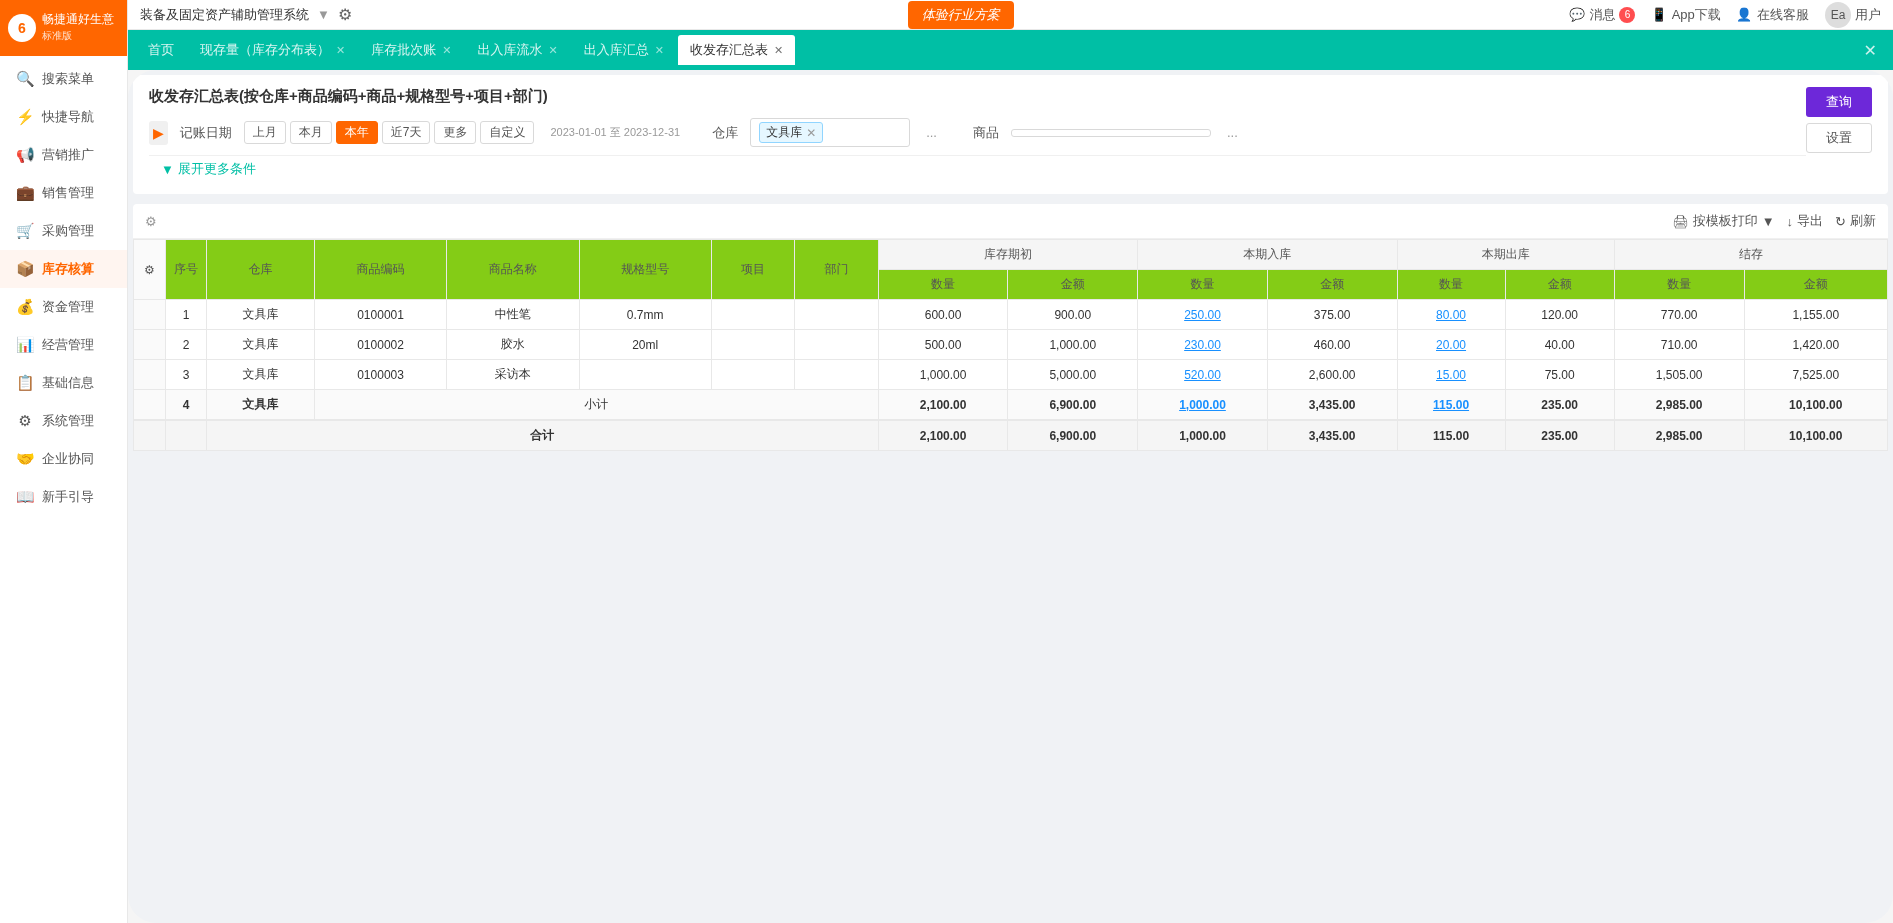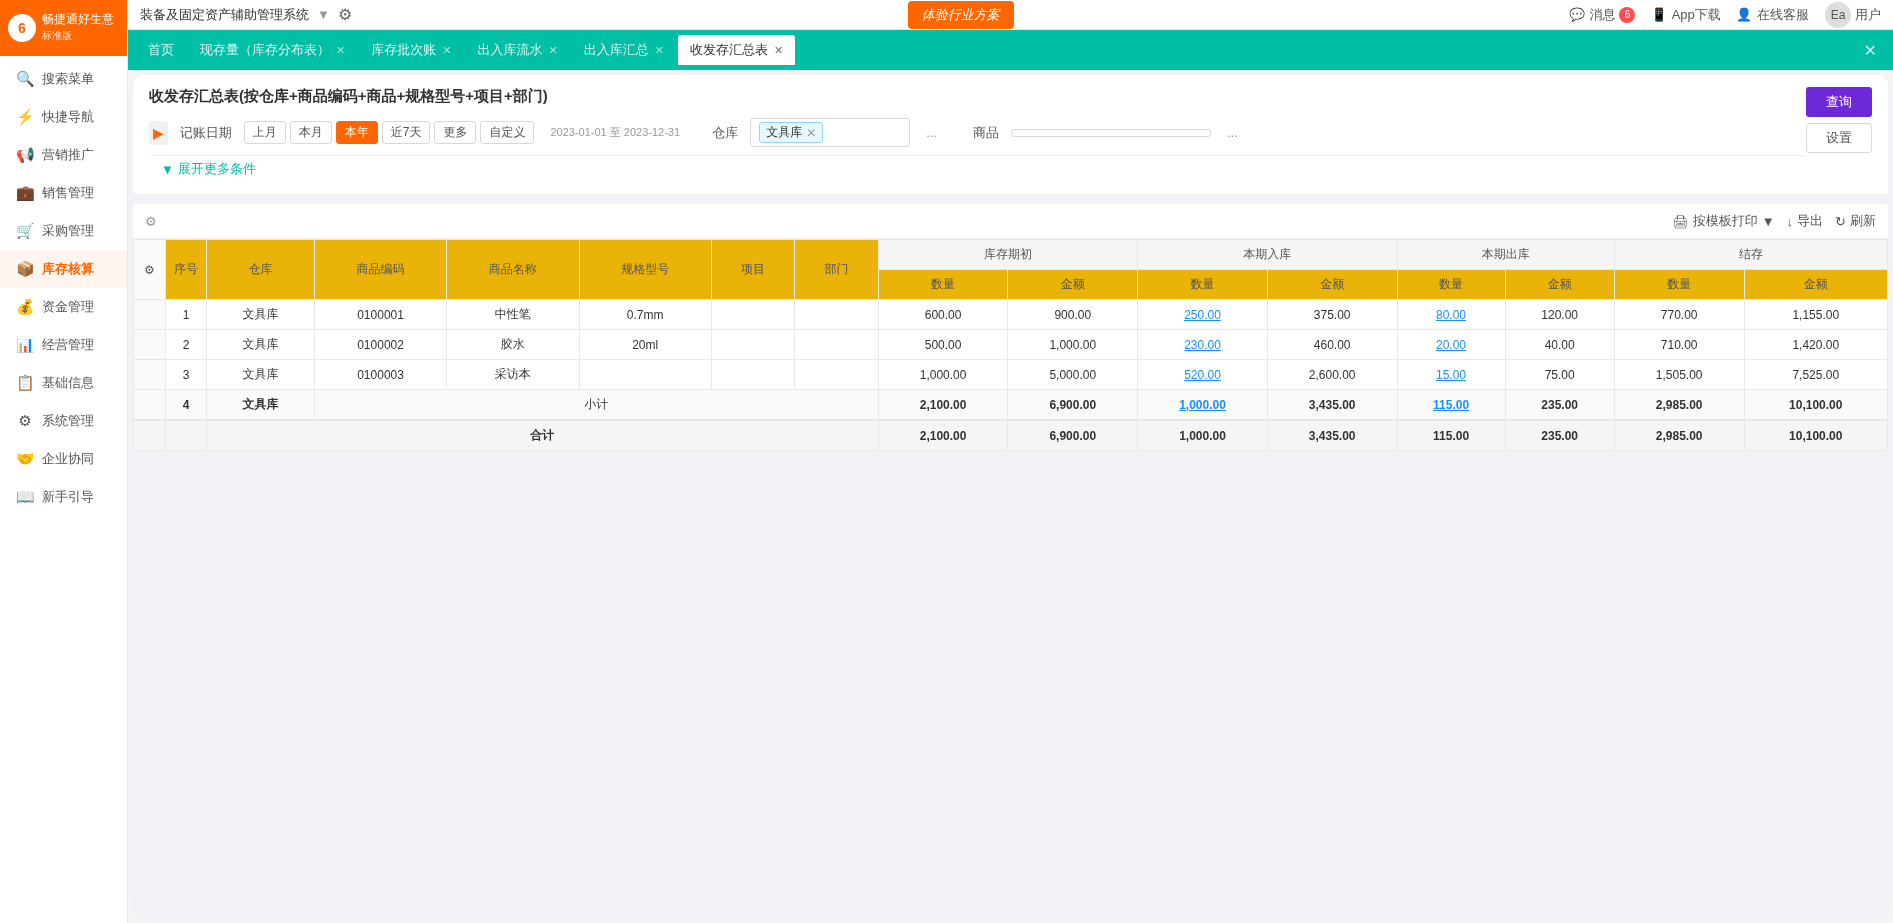--- a/index.html
+++ b/index.html
@@ -126,21 +126,21 @@
       padding: 8px 12px; border-bottom: 1px solid #f0f0f0;
     }
     .table-toolbar-left { display: flex; align-items: center; gap: 8px; }
     .table-toolbar-right { display: flex; align-items: center; gap: 12px; }
     .toolbar-btn {
       display: flex; align-items: center; gap: 4px; cursor: pointer; color: #555; font-size: 13px;
     }
 
     table { width: 100%; border-collapse: collapse; font-size: 12px; }
     th, td { border: 1px solid #e8e8e8; padding: 6px 8px; text-align: center; white-space: nowrap; }
-    th { background: #eab308; color: #555; font-weight: normal; }
+    th { background: #84cc16; color: #555; font-weight: normal; }
     th.group-header { background: #f5f5f5; }
     td { color: #333; }
     .underline-val { text-decoration: underline; color: #1890ff; cursor: pointer; }
     .bold-row td { font-weight: bold; background: #fafafa; }
     .footer-row td { background: #f5f5f5; font-weight: bold; border-top: 2px solid #e8e8e8; }
     .settings-col { width: 32px; background: #fafafa; }
     .col-num { width: 32px; }
 
     
     .page-content::-webkit-scrollbar { width: 6px; }

